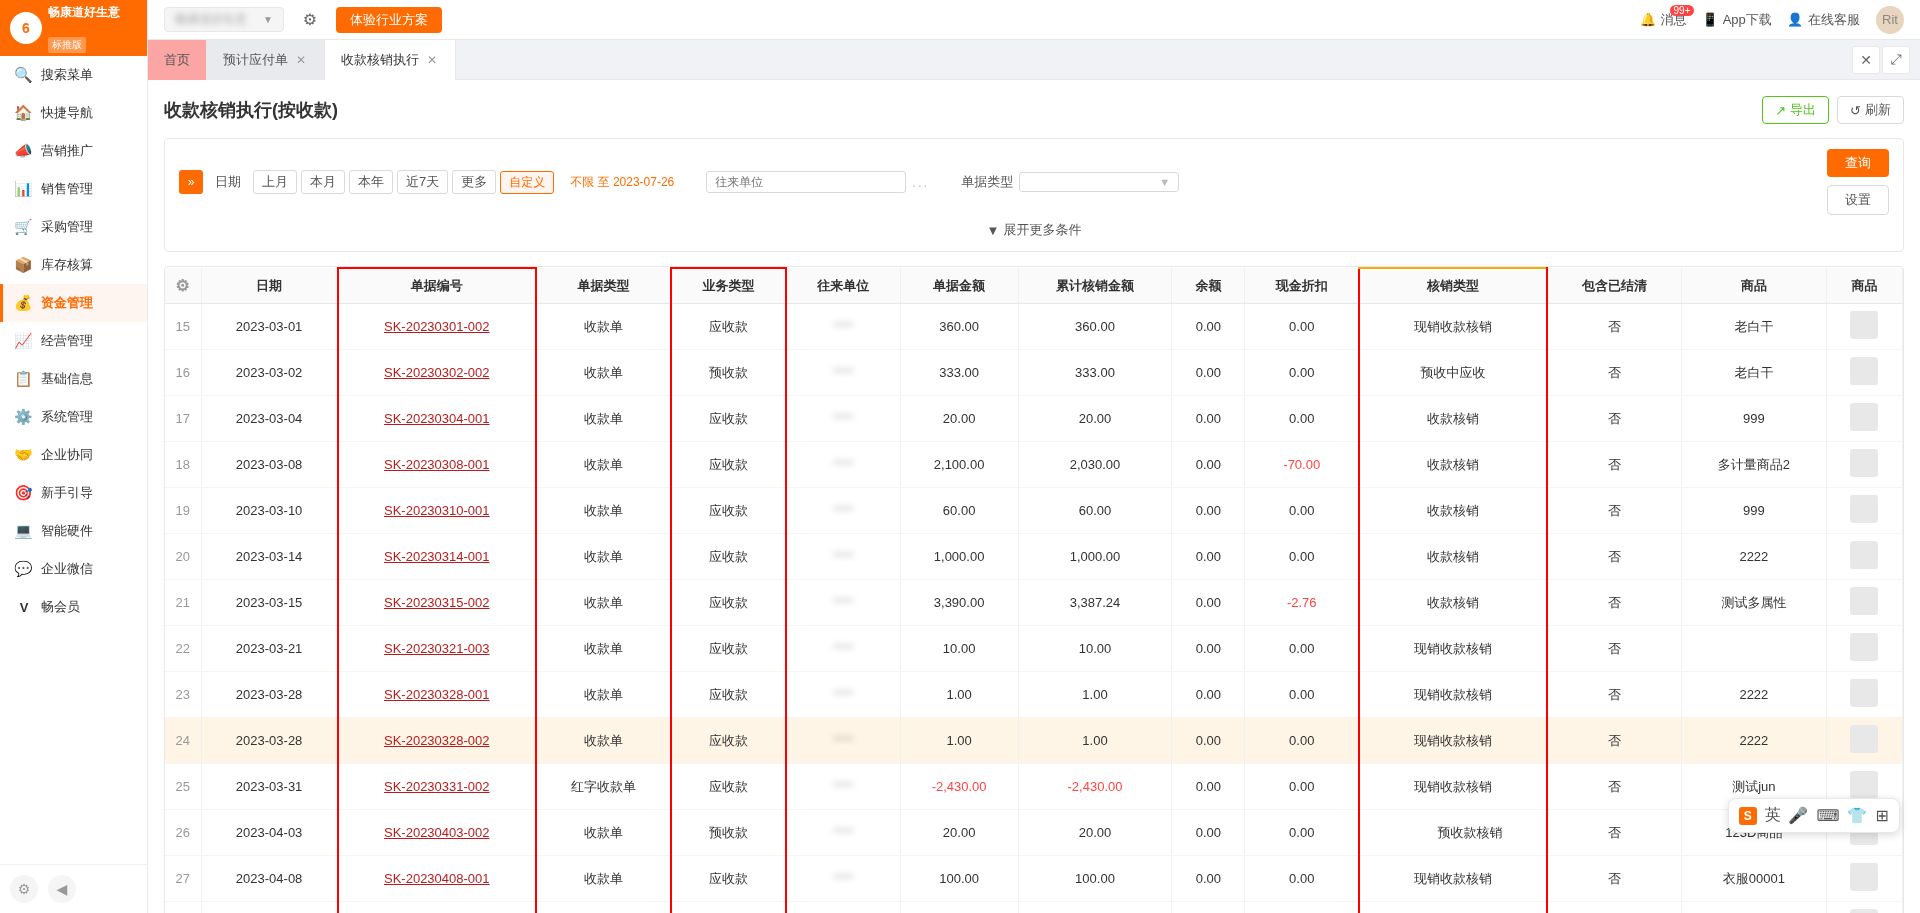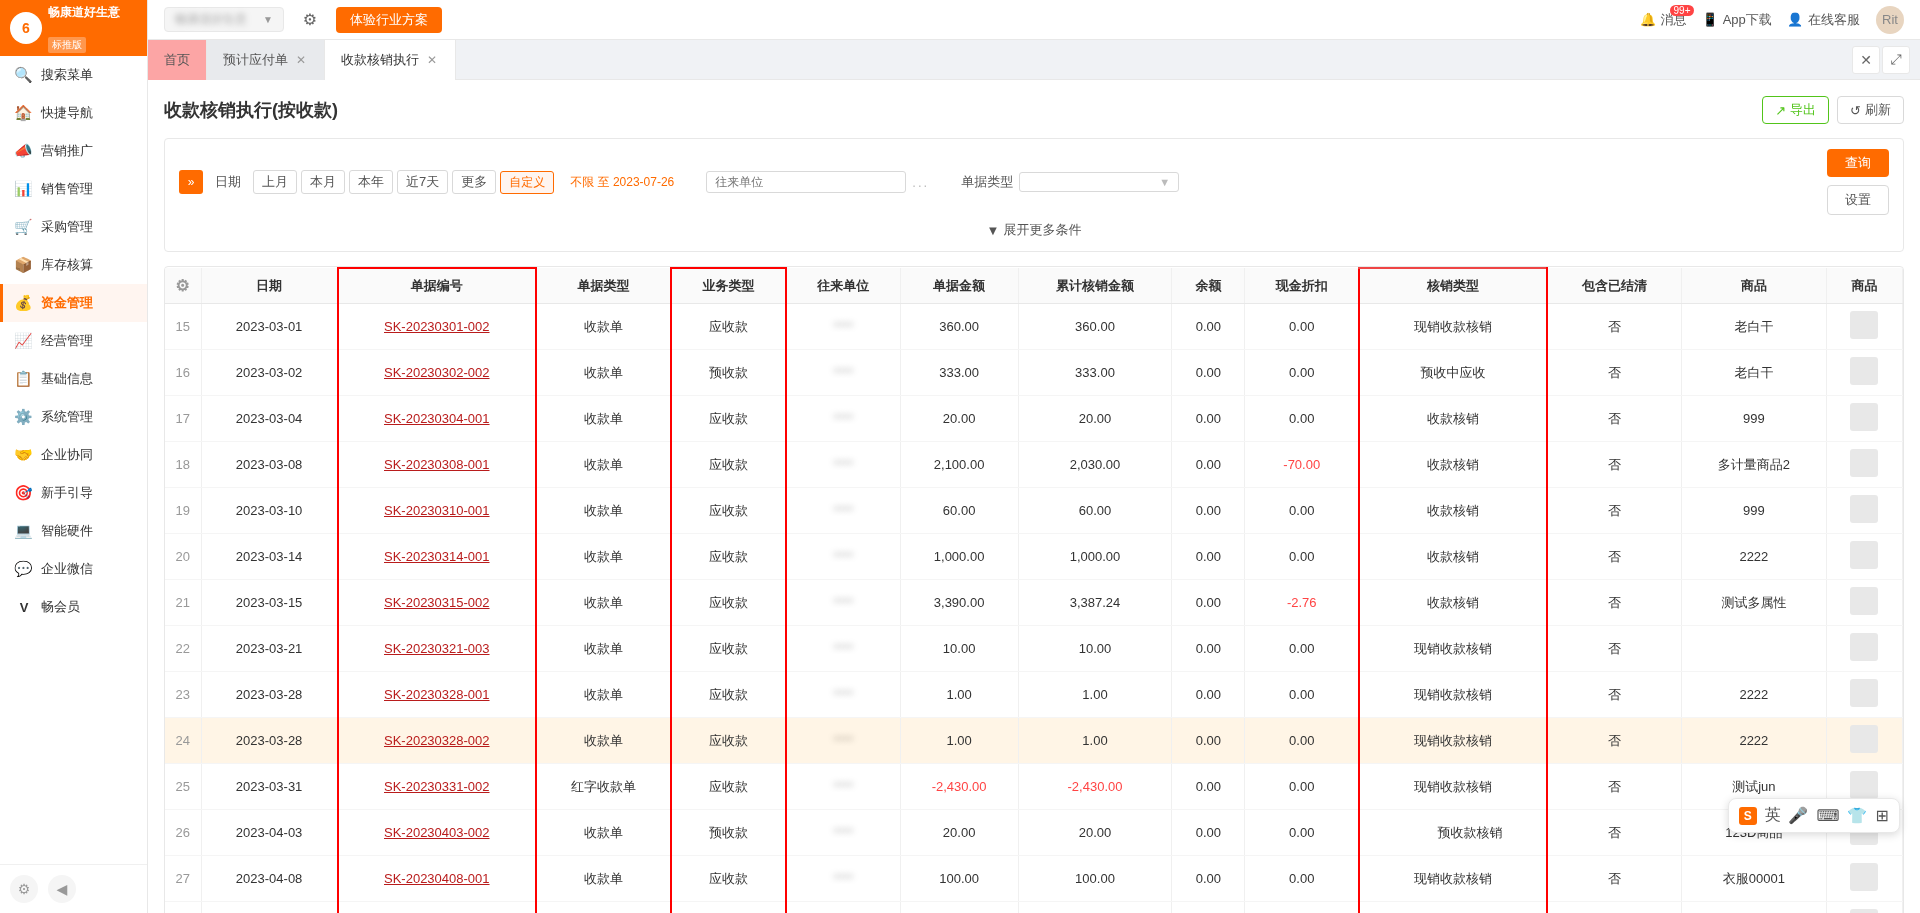--- a/index.html
+++ b/index.html
@@ -281,21 +281,21 @@
               <th class="settings-col"><span class="gear-btn">⚙</span></th>
               <th>日期</th>
               <th style="border-left:2px solid red;border-right:2px solid red;border-top:2px solid red;">单据编号</th>
               <th>单据类型</th>
               <th style="border-left:2px solid red;border-right:2px solid red;border-top:2px solid red;">业务类型</th>
               <th>往来单位</th>
               <th>单据金额</th>
               <th>累计核销金额</th>
               <th>余额</th>
               <th>现金折扣</th>
-              <th style="border-left:2px solid red;border-right:2px solid red;border-top:2px solid #ef4444;">核销类型</th>
+              <th style="border-left:2px solid red;border-right:2px solid red;border-top:2px solid #eab308;">核销类型</th>
               <th>包含已结清</th>
               <th>商品</th>
               <th>商品</th>
             </tr>
           </thead>
           <tbody id="table-body">
           <tr>
     <td class="row-num">15</td>
     <td>2023-03-01</td>
     <td style="border-left:2px solid red;border-right:2px solid red;">

